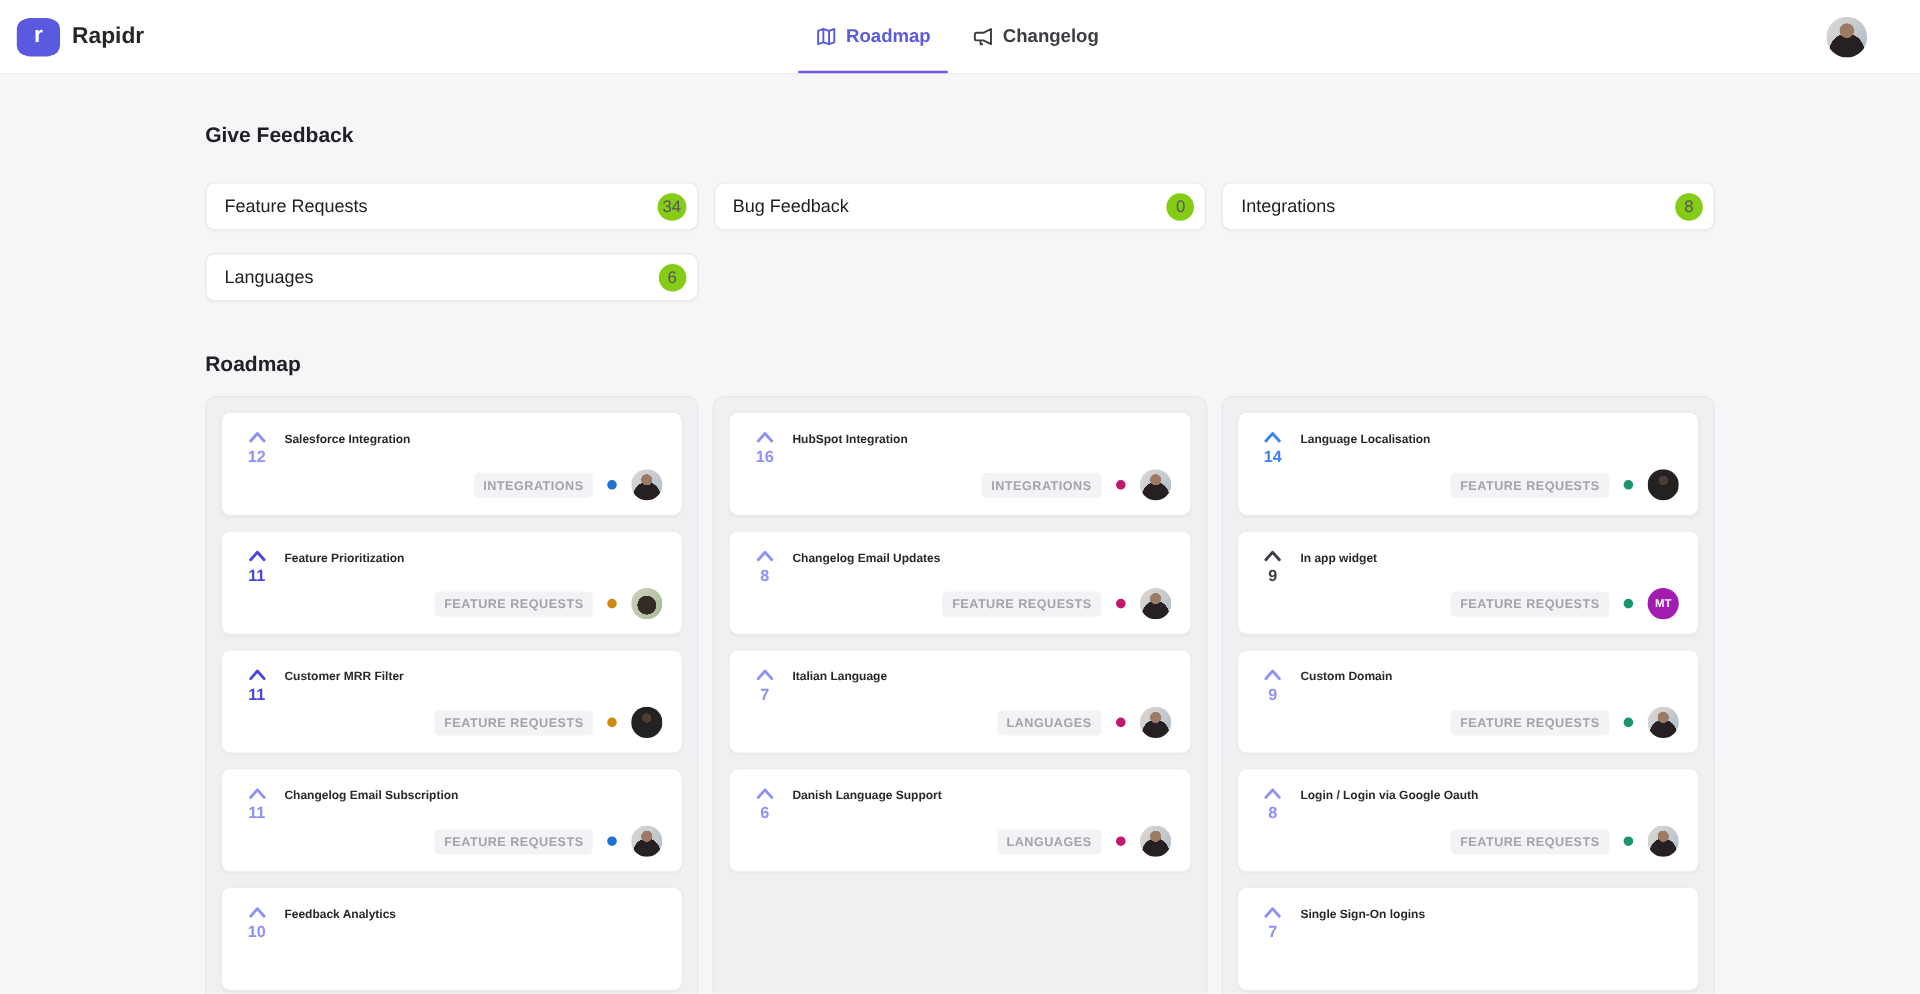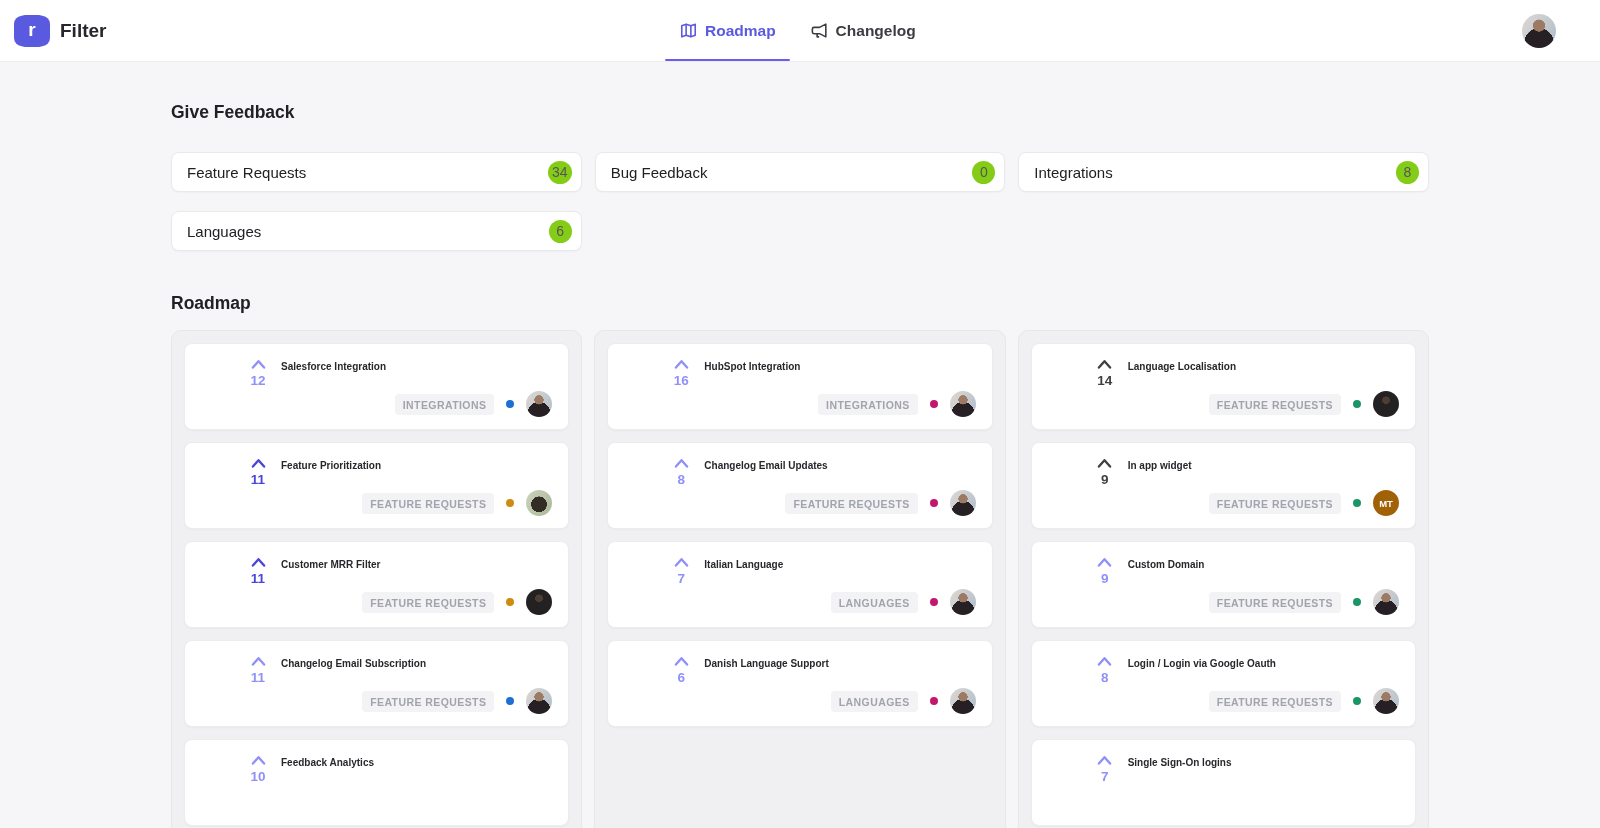--- a/index.html
+++ b/index.html
@@ -84,21 +84,21 @@
   .road-card {
     position:relative; height:87px; background:#fff;
     border:1px solid #ececef; border-radius:8px;
     box-shadow:0 1px 2px rgba(16,18,26,.03);
     padding:13px 16px 12px 16px; margin-bottom:12px;
     display:flex; flex-direction:column; justify-content:space-between;
     cursor:pointer;
   }
   .road-card:last-child { margin-bottom:0; }
   .card-top { display:flex; align-items:flex-start; gap:10px; }
-  .vote { display:flex; flex-direction:column; align-items:center; width:26px; cursor:pointer;margin-left:44px; }
+  .vote { display:flex; flex-direction:column; align-items:center; width:26px; cursor:pointer; }
   .vote svg { width:17px; height:14px; }
   .vote-count { font-size:13.5px; font-weight:700; margin-top:2px; }
   .card-title { font-size:10px; font-weight:600; color:#27282c; line-height:19px; padding-top:0px; }
   .card-bottom { display:flex; align-items:center; justify-content:flex-end; gap:12px; }
   .tag {
     background:#f3f3f5; color:#a2a4ad; border-radius:4px;
     font-size:10.5px; font-weight:600; letter-spacing:.04em;
     padding:5px 8px 4px; text-transform:uppercase;
   }
   .ring { width:8px; height:8px; border-radius:50%; border-style:solid; border-width:4.5px; }
@@ -116,31 +116,31 @@
   .av-w2 {
     background:
       radial-gradient(circle at 50% 55%, #322c24 0 40%, rgba(0,0,0,0) 41%),
       linear-gradient(120deg, #ccd3bc 0%, #a9b898 100%);
   }
   .av-dark {
     background:
       radial-gradient(circle at 50% 36%, #4d3d33 0 18%, rgba(0,0,0,0) 19%),
       radial-gradient(circle at 50% 50%, #242122 0 70%, #151314 100%);
   }
-  .av-mt { background:#a16207; }
+  .av-mt { background:#a21caf; }
 </style>
 </head>
 <body>
 
 <header class="navbar">
   <div class="nav-left">
     <div class="logo-box">
       <span>r</span>
     </div>
-    <span class="brand-name">Filter</span>
+    <span class="brand-name">Rapidr</span>
   </div>
   <nav class="nav-tabs" id="nav-tabs">
       <div class="tab active">
     <span class="tab-icon" style="display: flex;">
           <svg viewBox="0 0 24 24" fill="none" stroke="currentColor" stroke-width="2" stroke-linejoin="round" style="width: 19px; height: 19px;">
             <path d="M9 4L3.5 6v14L9 18l6 2 5.5-2V4L15 6 9 4z"></path>
             <path d="M9 4v14M15 6v14"></path>
           </svg>
         </span>
     <span class="tab-label">Roadmap</span>
@@ -323,21 +323,21 @@
     <div class="card-bottom">
       <span class="tag">LANGUAGES</span>
       <span class="ring" style="border-color: rgb(194, 24, 107);"></span>
       <span class="card-avatar av-w1"></span>
     </div>
   </div>
       </div>
       <div class="column">
         <div class="road-card">
     <div class="card-top">
-      <div class="vote" style="color: #404040; text-align: center;">
+      <div class="vote" style="color: #3b82f6; text-align: center;">
         <svg viewBox="0 0 24 20" fill="none" stroke="currentColor" stroke-width="3.4" stroke-linecap="round" stroke-linejoin="round">
                 <path d="M4 15l8-9 8 9"></path>
               </svg>
         <span class="vote-count">14</span>
       </div>
       <div class="card-title">Language Localisation</div>
     </div>
     <div class="card-bottom">
       <span class="tag">FEATURE REQUESTS</span>
       <span class="ring" style="border-color: rgb(26, 149, 103);"></span>

